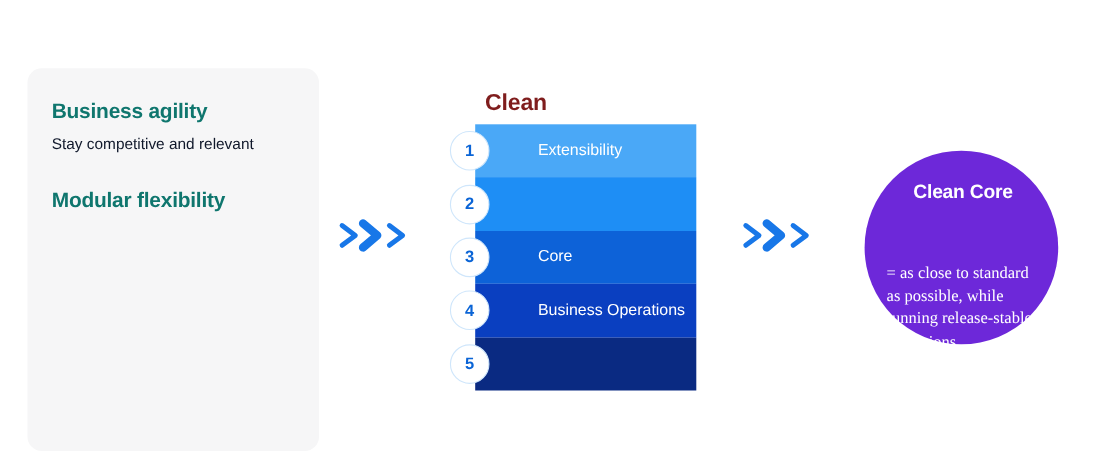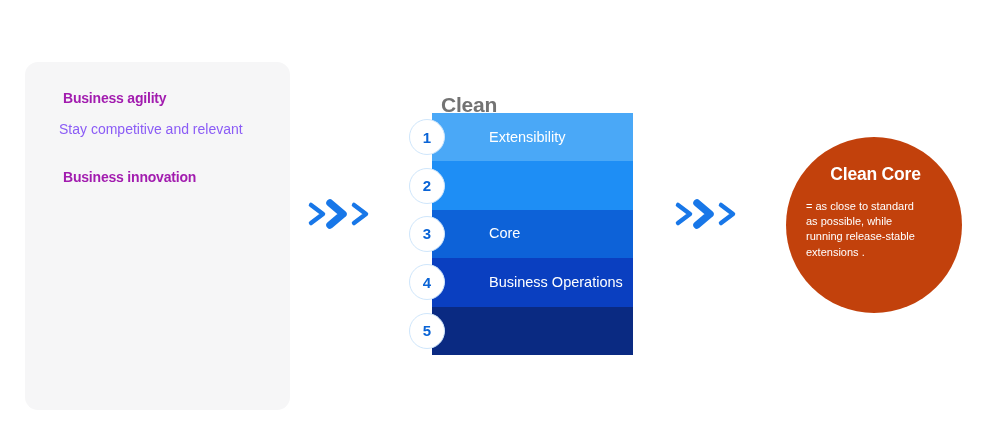--- a/index.html
+++ b/index.html
@@ -26,32 +26,32 @@
     background: #f6f6f7;
     border-radius: 13px;
     box-sizing: border-box;
     padding: 28px 22px 0 22px;
   }
   .benefit-block {
     margin-bottom: 30px;
   }
   .benefit-block:last-child { margin-bottom: 0; }
   .benefit-title {
-    font-size: 14px;
-    font-weight: bold;
-    color: #a21caf;
+    font-size: 19px;
+    font-weight: bold;
+    color: #0f766e;
     line-height: 1.25;
     letter-spacing: -0.2px;
-    margin: 0 0 7px 16px;
+    margin: 0 0 7px 0;
   }
   .benefit-desc {
     font-size: 14px;
-    color: #8b5cf6;
+    color: #0f172a;
     line-height: 1.42;
-    margin: 12px;
+    margin: 0;
     white-space: pre-line;
   }
 
   
   .arrow-group {
     position: absolute;
     width: 72px;
     height: 42px;
   }
   #arrow-left  { left: 305px; top: 193px; }
@@ -62,24 +62,24 @@
   #clean-stack-wrap {
     position: absolute;
     left: 400px;
     top: 78px;
     width: 245px;
     height: 290px;
   }
   #clean-heading {
     position: absolute;
     left: 41px;
-    top: 15px;
+    top: 4px;
     font-size: 21px;
     font-weight: bold;
-    color: #737373;
+    color: #7f1d1d;
     letter-spacing: -0.2px;
   }
   #clean-stack {
     position: absolute;
     left: 32px;
     top: 35px;
     width: 201px;
   }
   .stack-row {
     position: relative;
@@ -115,57 +115,59 @@
   }
 
   
   #clean-core-circle {
     position: absolute;
     left: 786px;
     top: 137px;
     width: 176px;
     height: 176px;
     border-radius: 50%;
-    background: #c2410c;
+    background: #6d28d9;
     display: flex;
     flex-direction: column;
     align-items: center;
     box-sizing: border-box;
     padding: 27px 17px 0 20px;
+    gap: 40px;
   }
   #clean-core-title {
     font-size: 17.5px;
     font-weight: bold;
     color: #ffffff;
     letter-spacing: -0.2px;
     margin-bottom: 14px;
   }
   #clean-core-desc {
-    font-size: 11px;
+    font-size: 15px;
     color: #ffffff;
     line-height: 1.38;
     align-self: flex-start;
     white-space: pre-line;
+    font-family: Liberation Serif, serif;
   }
 </style>
 </head>
 <body>
 
 <div id="benefits-panel">
 
   <div class="benefit-block">
     <div class="benefit-title">Business agility</div>
     <div class="benefit-desc">Stay competitive and relevant</div>
   </div>
 
   <div class="benefit-block">
   </div>
 
   <div class="benefit-block">
-    <div class="benefit-title">Business innovation</div>
+    <div class="benefit-title">Modular flexibility</div>
   </div>
 
 </div>
 
 <div class="arrow-group" id="arrow-left">
   <svg viewBox="0 0 72 42" xmlns="http://www.w3.org/2000/svg">
     <g fill="none" stroke="#1877e8" stroke-linecap="round" stroke-linejoin="round">
       <polyline points="6,12 18,21 6,30" stroke-width="4.5"></polyline>
       <polyline points="25,10 38,21 25,32" stroke-width="7.5"></polyline>
       <polyline points="49,12 61,21 49,30" stroke-width="4.5"></polyline>

